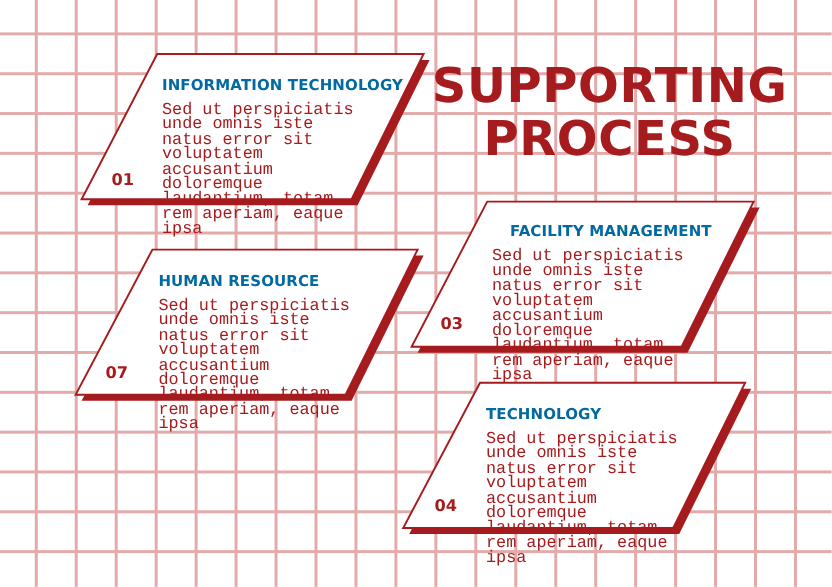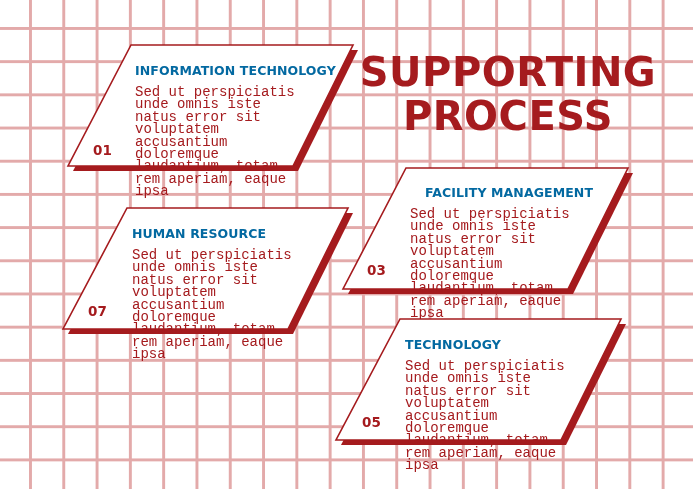--- a/index.html
+++ b/index.html
@@ -72,14 +72,14 @@
   <div class="num" style="left:26px; top:95px;text-align:center;">03</div>
 </div>
 
 <div class="card" style="left:334px; top:318px;">
   <svg width="300" height="140">
     <polygon points="71,6 292,6 232,127 7,127" fill="#a51b1e"></polygon>
     <polygon points="66,1 287,1 227,122 2,122" fill="#ffffff" stroke="#a51b1e" stroke-width="1.6"></polygon>
   </svg>
   <div class="heading" style="left:71px; top:19px;">TECHNOLOGY</div>
   <div class="body" style="left:71px; top:42px;">Sed ut perspiciatis unde omnis iste natus error sit voluptatem accusantium doloremque laudantium, totam rem aperiam, eaque ipsa</div>
-  <div class="num" style="left:28px; top:96px;">05</div>
+  <div class="num" style="left:28px; top:96px;">04</div>
 </div>
 
 </body></html>

